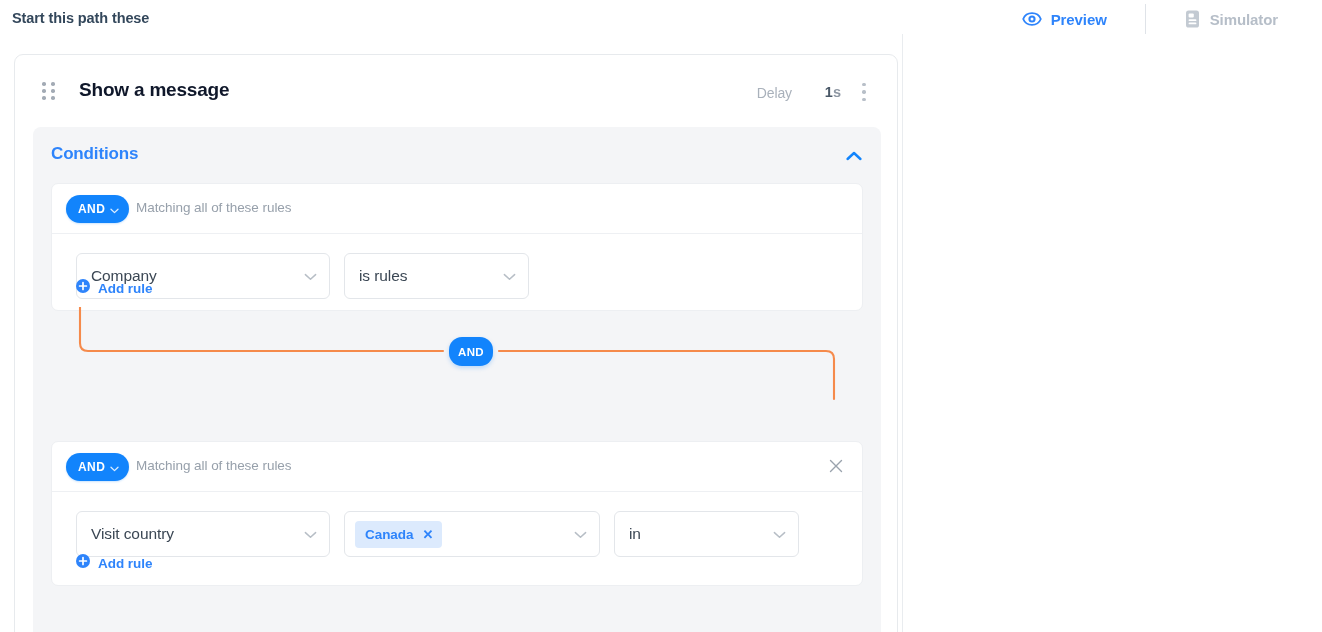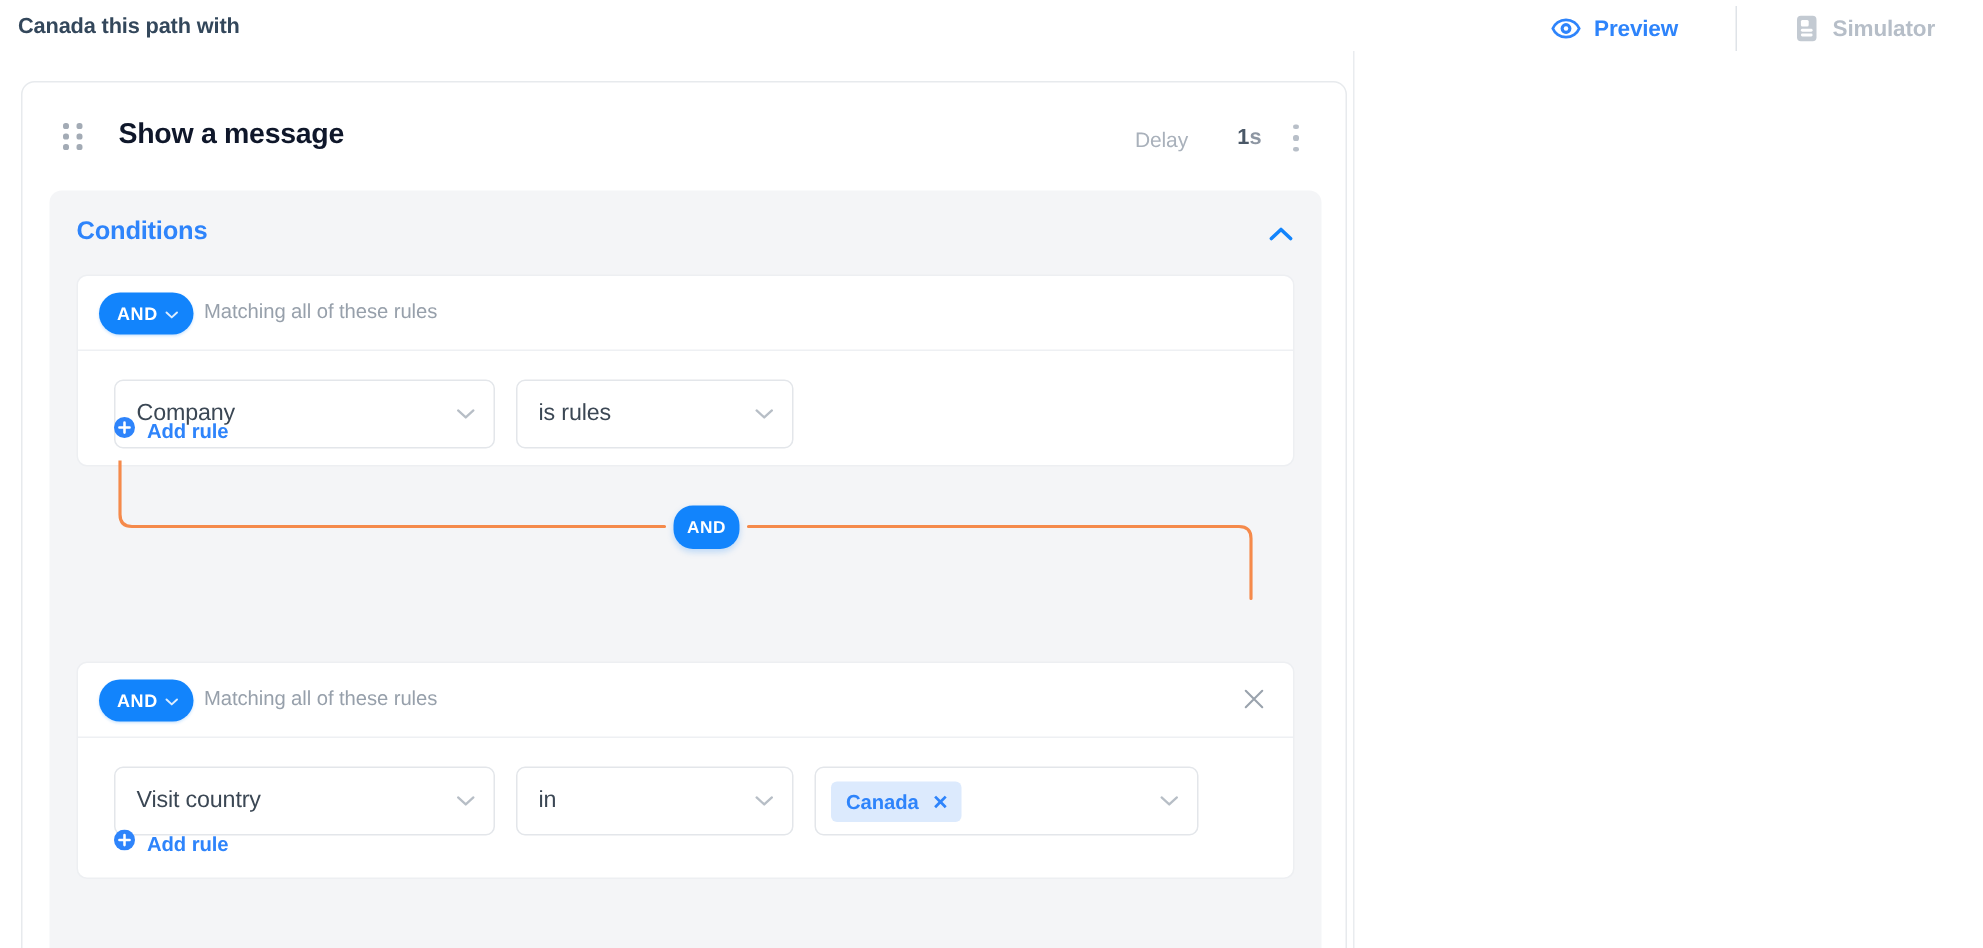--- a/index.html
+++ b/index.html
@@ -15,21 +15,21 @@
   
   .topbar {
     position: absolute; left: 0; top: 0; width: 1322px; height: 42px;
   }
   .start-label {
     position: absolute; left: 12px; top: 10px;
     font-size: 14.5px; font-weight: 700; color: #33475b;
     letter-spacing: -0.1px;
   }
   .topbar-right {
-    position: absolute; right: 24px; top: 4px;
+    position: absolute; right: 36px; top: 4px;
     display: flex; align-items: center; height: 30px;
   }
   .tb-item {
     display: flex; align-items: center; gap: 9px;
     font-size: 15px; font-weight: 700; letter-spacing: -0.1px;
     cursor: pointer; padding: 0 8px;
   }
   .tb-item.active { color: #2e84fb; }
   .tb-item.inactive { color: #b6bec8; }
   .tb-sep {
@@ -208,21 +208,21 @@
     font-size: 14.5px; line-height: 22px; color: #2d3e50;
     letter-spacing: -0.1px;
   }
 </style>
 </head>
 <body>
 
 <div class="page">
 
   <div class="topbar">
-    <div class="start-label">Canada this path with</div>
+    <div class="start-label">Start this path these</div>
 
     <div class="topbar-right">
       <div class="tb-item active">
         <span class="eye-icon">
           <svg width="20" height="20" viewBox="0 0 20 20">
             <path d="M10 4.2C5.8 4.2 2.4 7 1.2 10c1.2 3 4.6 5.8 8.8 5.8s7.6-2.8 8.8-5.8C17.6 7 14.2 4.2 10 4.2z" fill="none" stroke="#2e84fb" stroke-width="1.8"></path>
             <circle cx="10" cy="10" r="3.6" fill="#2e84fb"></circle>
             <circle cx="10" cy="10" r="1.5" fill="#ffffff"></circle>
           </svg>
         </span>
@@ -350,33 +350,33 @@
 
         <div class="rule-row">
           <div class="select sel-field">
             <span>Visit country</span>
             <span class="chev-d">
               <svg width="13" height="8" viewBox="0 0 13 8">
                 <path d="M1.4 1.6L6.5 6.3 11.6 1.6" fill="none" stroke="#b7bec6" stroke-width="1.5" stroke-linecap="round" stroke-linejoin="round"></path>
               </svg>
             </span>
           </div>
-          <div class="select sel-op">
-            <span>in</span>
-            <span class="chev-d">
-              <svg width="13" height="8" viewBox="0 0 13 8">
-                <path d="M1.4 1.6L6.5 6.3 11.6 1.6" fill="none" stroke="#b7bec6" stroke-width="1.5" stroke-linecap="round" stroke-linejoin="round"></path>
-              </svg>
-            </span>
-          </div>
           <div class="select sel-val">
             <span class="chip">
               <span class="chip-label">Canada</span>
               <span class="chip-x">✕</span>
             </span>
+            <span class="chev-d">
+              <svg width="13" height="8" viewBox="0 0 13 8">
+                <path d="M1.4 1.6L6.5 6.3 11.6 1.6" fill="none" stroke="#b7bec6" stroke-width="1.5" stroke-linecap="round" stroke-linejoin="round"></path>
+              </svg>
+            </span>
+          </div>
+          <div class="select sel-op">
+            <span>in</span>
             <span class="chev-d">
               <svg width="13" height="8" viewBox="0 0 13 8">
                 <path d="M1.4 1.6L6.5 6.3 11.6 1.6" fill="none" stroke="#b7bec6" stroke-width="1.5" stroke-linecap="round" stroke-linejoin="round"></path>
               </svg>
             </span>
           </div>
         </div>
 
         <div class="add-rule">
           <span class="plus-ico">

